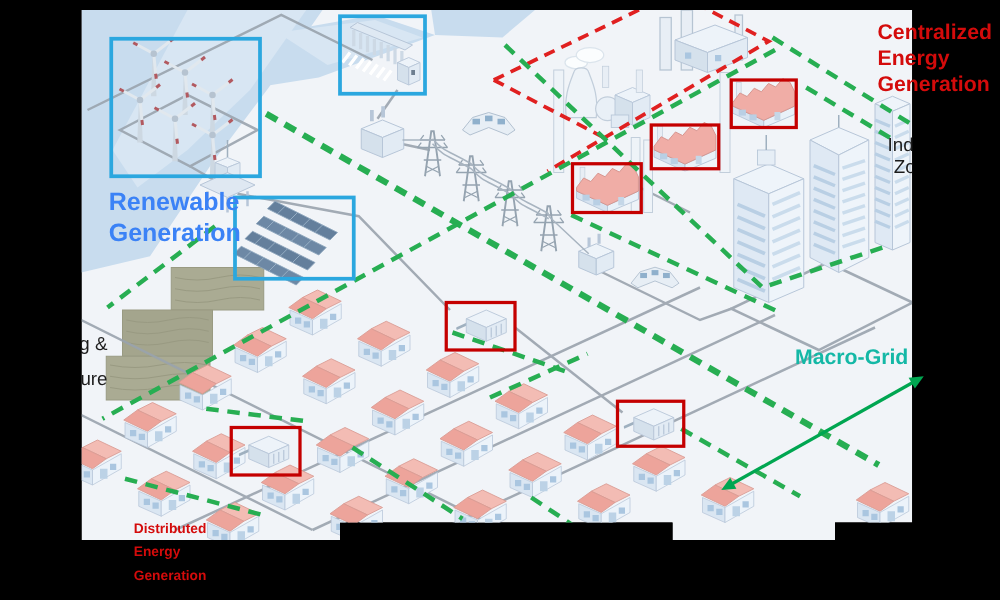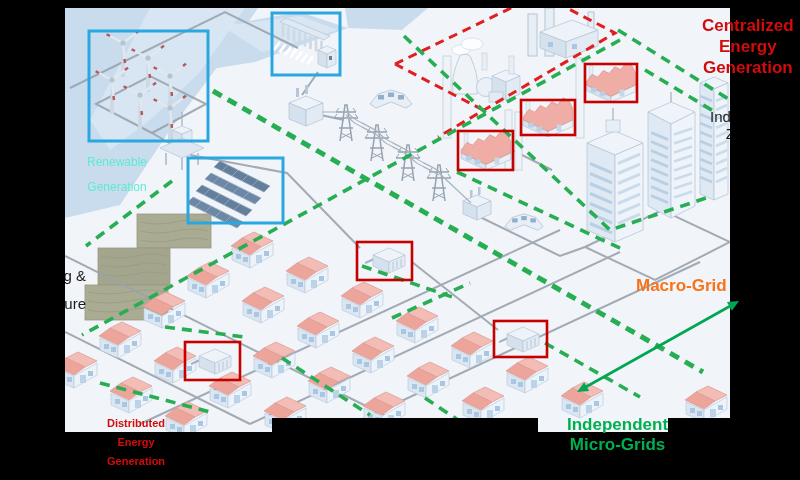--- a/index.html
+++ b/index.html
@@ -1,37 +1,37 @@
 <!DOCTYPE html>
 <html><head>
 <meta charset="utf-8">
 <style>
   html,body{margin:0;padding:0;background:#000;}
   #stage{position:relative;width:800px;height:480px;background:#000;overflow:hidden;
          font-family:"Liberation Sans","DejaVu Sans",sans-serif;}
   svg{display:block;}
   #scene{position:absolute;left:65px;top:8px;z-index:2;}
-  .lbl{position:absolute;white-space:nowrap;line-height:1.15;text-align:center;}
+  .lbl{position:absolute;white-space:nowrap;line-height:1.15;}
   .lbl span{display:block;}
   
   #industrial-zone-label{left:710px;top:108px;z-index:3;color:#1c1c1c;font-size:15px;line-height:17px;}
   #industrial-zone-label span+span{padding-left:5px;}
   #farming-label{left:0;top:262px;width:86px;z-index:3;color:#1c1c1c;font-size:15px;
                  line-height:28px;text-align:right;}
   
   .bar{position:absolute;background:#000;z-index:4;}
   #bar-top{left:0;top:0;width:800px;height:8px;}
   #bar-left{left:0;top:0;width:65px;height:480px;}
   #bar-right{left:730px;top:0;width:70px;height:480px;}
   #bar-bottom{left:0;top:432px;width:800px;height:48px;}
   #arrow-overlay{position:absolute;left:0;top:0;z-index:5;pointer-events:none;}
   
   #centralized-label{left:702px;top:15px;z-index:6;color:#d40b0b;font-weight:bold;font-size:17px;line-height:21px;}
-  #renewable-label{left:87px;top:150px;z-index:3;color:#5eead4;font-weight:normal;font-size:12px;line-height:25px;}
-  #macro-grid-label{left:636px;top:276px;z-index:3;color:#f97316;font-weight:bold;font-size:17px;}
+  #renewable-label{left:87px;top:150px;z-index:3;color:#3b82f6;font-weight:bold;font-size:20px;line-height:25px;}
+  #macro-grid-label{left:636px;top:276px;z-index:3;color:#14b8a6;font-weight:bold;font-size:17px;}
   #distributed-label{left:107px;top:414px;z-index:6;color:#d40b0b;font-weight:bold;font-size:11px;line-height:19px;}
   #independent-label{left:567px;top:415px;z-index:6;color:#00b050;font-weight:bold;font-size:17px;line-height:19.5px;}
 </style>
 </head>
 <body>
 
 <div id="stage">
 
   <svg id="scene" width="665" height="424" viewBox="65 8 665 424">
     <defs>
@@ -355,18 +355,14 @@
   <div class="lbl" id="centralized-label">
     <span>Centralized</span>
     <span>Energy</span>
     <span>Generation</span>
   </div>
   <div class="lbl" id="distributed-label">
     <span>Distributed</span>
     <span>Energy</span>
     <span>Generation</span>
   </div>
-  <div class="lbl" id="independent-label">
-    <span>Independent</span>
-    <span>Micro-Grids</span>
-  </div>
 
 </div>
 
 </body></html>

